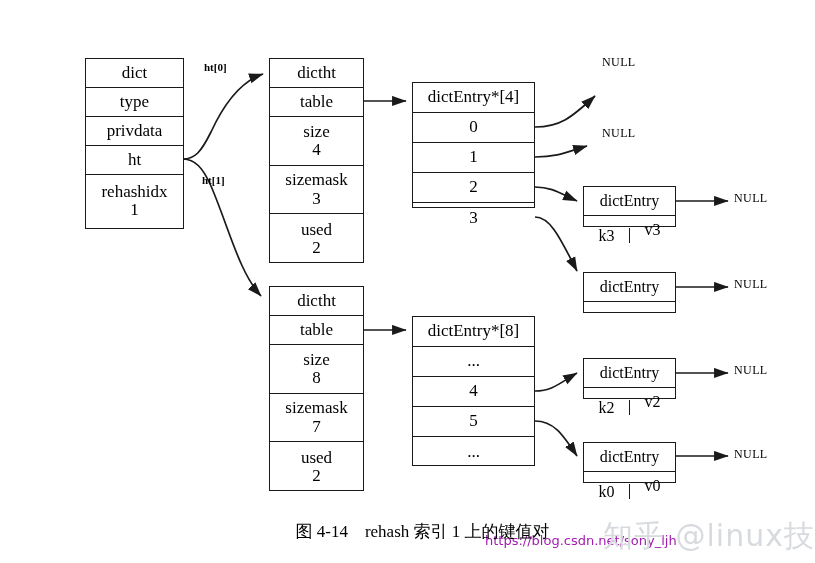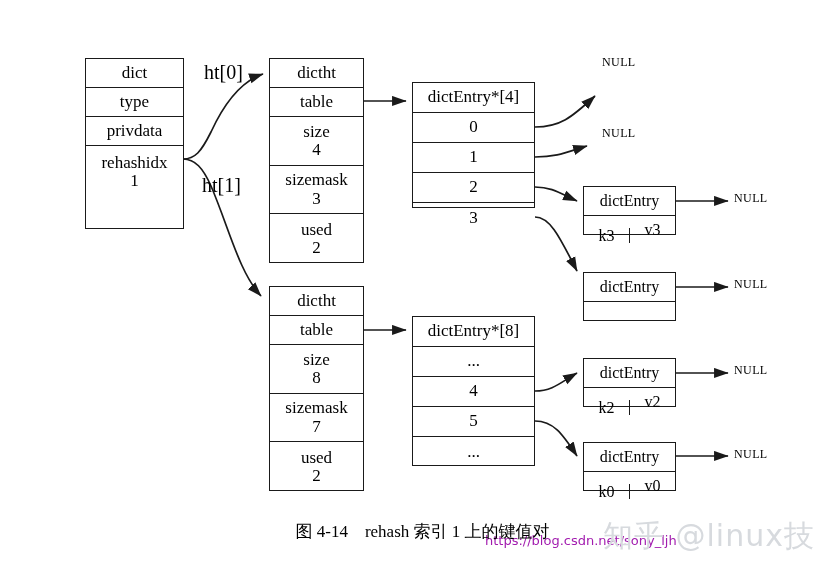--- a/index.html
+++ b/index.html
@@ -35,21 +35,21 @@
   .row .v{display:block;}
 
   .fs17{font-size:17px;}
 
   
   .entry{
     position:absolute;
     border:1.5px solid #1a1a1a;
     background:#fff;
     box-sizing:border-box;
-    width:93px;height:49px;
+    width:93px;height:41px;
   }
   .entry .hdr{
     height:29px;
     box-sizing:border-box;
     border-bottom:1.5px solid #1a1a1a;
     display:flex;align-items:center;justify-content:center;
     font-size:16px;
   }
   .entry .kv{
     height:27px;
@@ -59,23 +59,24 @@
     flex:1;
     display:flex;align-items:center;justify-content:center;
     font-size:16px;
     box-sizing:border-box;
   }
   .entry .kv span.k{border-right:1.5px solid #1a1a1a;margin-top:12px;}
 
   
   .lbl{
     position:absolute;
-    font-size:20px;
+    font-size:11px;
     white-space:nowrap;
     line-height:1;
+    font-weight:bold;
   }
   .nulllbl{
     position:absolute;
     font-size:12px;
     letter-spacing:.4px;
     white-space:nowrap;
     line-height:1;
   }
 
   
@@ -158,20 +159,23 @@
   <div class="box" style="left:70px;top:58px;width:99px;height:171px;">
     <div class="row fs17" style="height:29px;">
       <span class="v">dict</span>
     </div>
     <div class="row fs17" style="height:29px;">
       <span class="v">type</span>
     </div>
     <div class="row fs17" style="height:29px;">
       <span class="v">privdata</span>
     </div>
+    <div class="row fs17" style="height:29px;">
+      <span class="v">ht</span>
+    </div>
     <div class="row fs17" style="height:52px;">
       <span class="v">rehashidx</span>
       <span class="v">1</span>
     </div>
   </div>
 
   <div class="lbl" style="left:189px;top:62px;">ht[0]</div>
   <div class="lbl" style="left:187px;top:175px;">ht[1]</div>
 
   <div class="box" style="left:254px;top:58px;width:95px;height:205px;">

